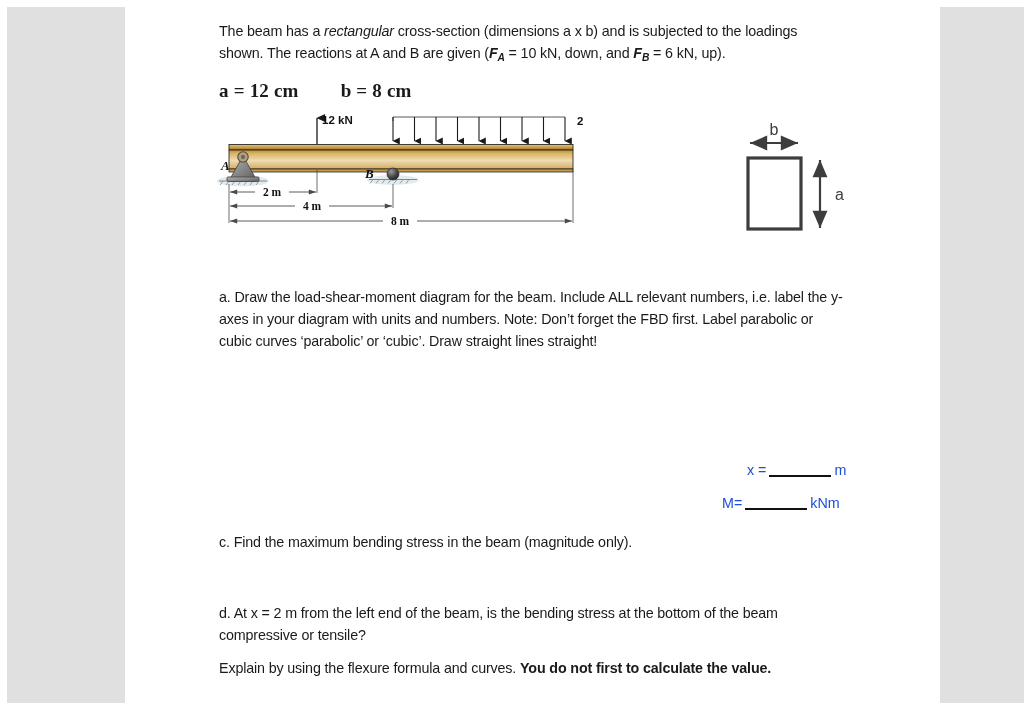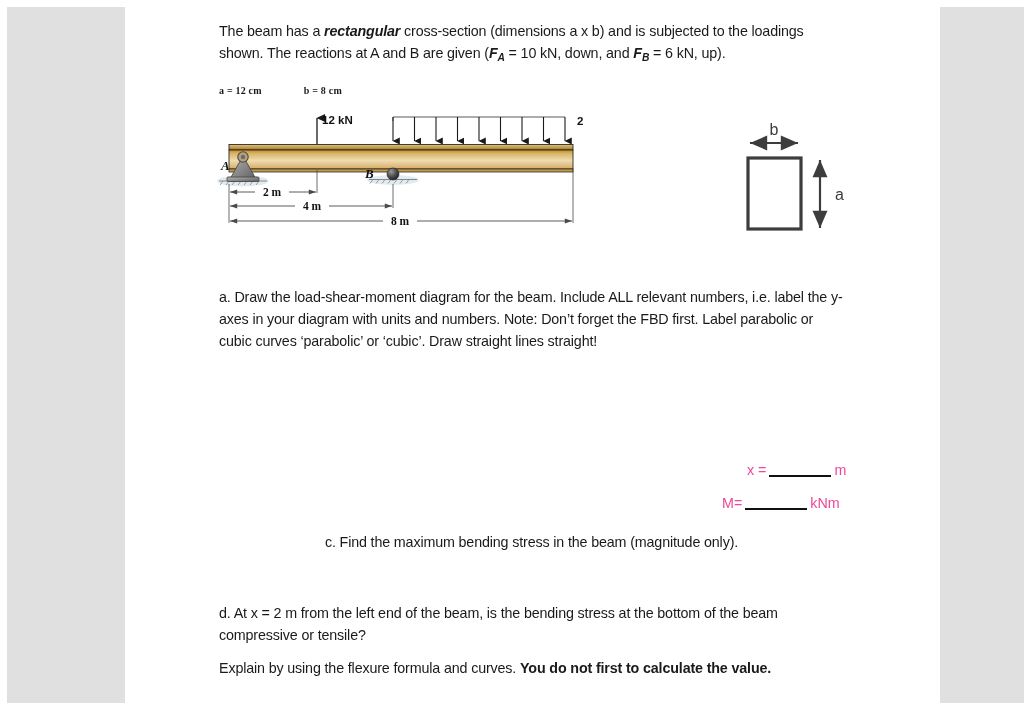--- a/index.html
+++ b/index.html
@@ -40,24 +40,24 @@
     position: absolute;
     font-family: "Liberation Sans", sans-serif;
     font-size: 14.3px;
     line-height: 22px;
     color: #1a1a1a;
     letter-spacing: -0.15px;
   }
   .serif {
     font-family: "Liberation Serif", serif;
     font-weight: bold;
-    font-size: 10px;
+    font-size: 19px;
     letter-spacing: 0.2px;
   }
-  .ital { font-style: italic; font-weight: bold; }
+  .ital { font-style: italic; }
   .bold { font-weight: bold; }
   .sub  { font-size: 0.72em; vertical-align: -0.28em; }
 
   
   #intro-paragraph { left: 94px; top: 20px; width: 620px; }
   #dims-line       { left: 94px; top: 80px; width: 300px; }
 
   
   #beam-figure {
     position: absolute;
@@ -74,30 +74,30 @@
     left: 615px;
     top: 110px;
     width: 130px;
     height: 140px;
   }
   #cross-section-figure svg { display: block; }
 
   
   #question-a { left: 94px; top: 286px; width: 625px; }
   #question-b { left: 94px; top: 402px; width: 625px; }
-  #question-c { left: 94px; top: 531px; width: 625px; text-align: center; }
+  #question-c { left: 94px; top: 531px; width: 625px; }
   #question-d { left: 94px; top: 602px; width: 610px; }
   #explain-line { left: 94px; top: 657px; width: 620px; }
 
   
   .answer-line {
     position: absolute;
     font-family: "Liberation Sans", sans-serif;
     font-size: 14.3px;
-    color: #ec4899;
+    color: #1d4ed8;
     white-space: nowrap;
   }
   #answer-x { left: 622px; top: 461px; }
   #answer-m { left: 597px; top: 494px; text-align: right; }
   .blank {
     display: inline-block;
     border-bottom: 2px solid #111;
     width: 62px;
     height: 0.95em;
     margin: 0 3px;

